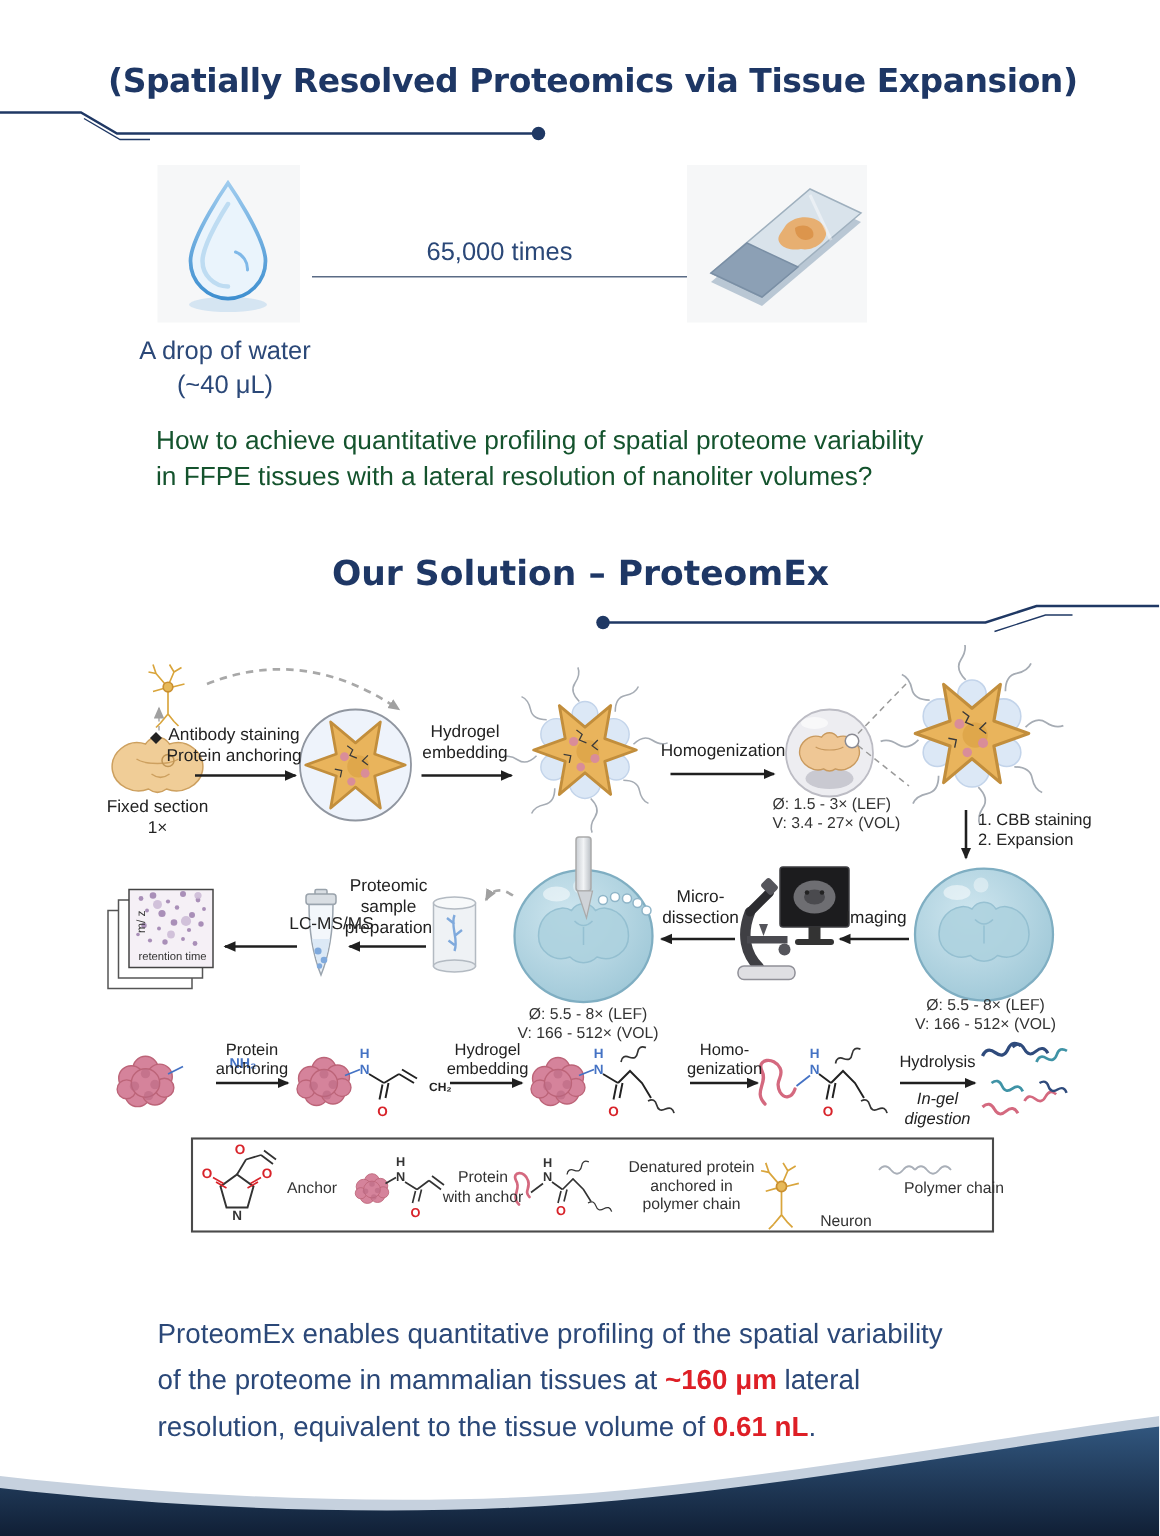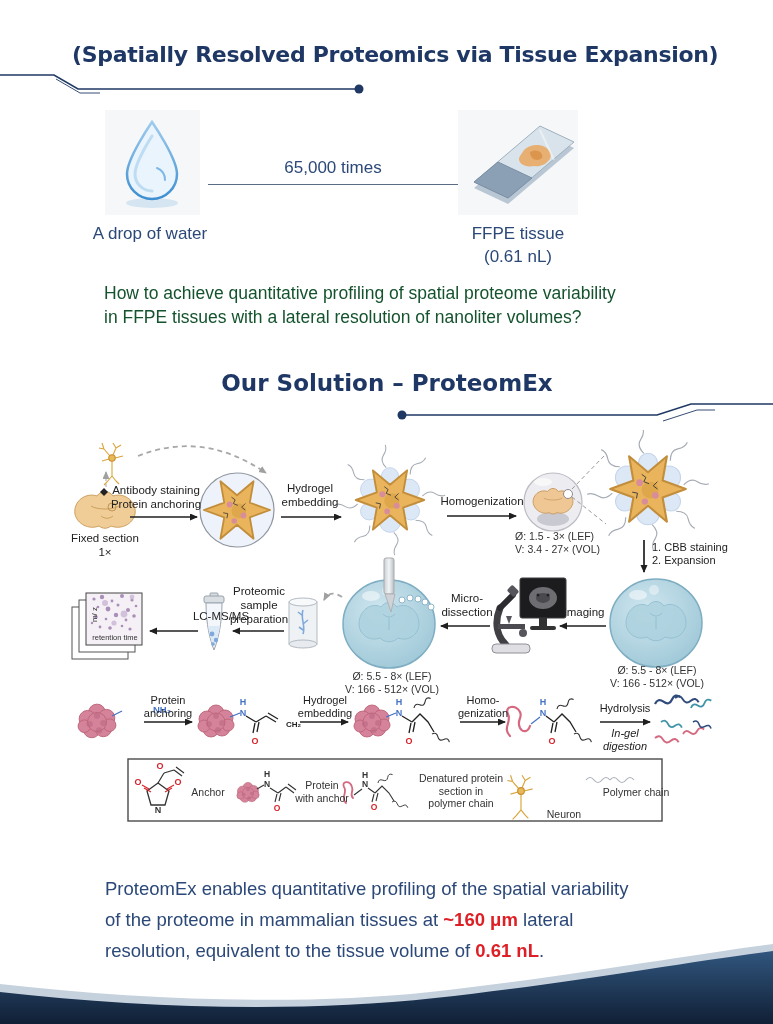--- a/index.html
+++ b/index.html
@@ -73,24 +73,21 @@
       <polygon points="16,72 82,16 116,32 50,88" fill="#D9E3EB" stroke="#9FB0BE" stroke-width="1"></polygon>
       <polygon points="16,72 40,52 74,68 50,88" fill="#8CA0B5" stroke="#7A8FA5" stroke-width="1"></polygon>
       <path d="M66,40 C74,32 88,34 92,42 C96,50 84,58 76,56 C66,58 58,52 62,46 Z" fill="#E8A864" opacity="0.9"></path>
       <path d="M72,42 C78,38 86,42 84,48 C80,52 72,50 72,42 Z" fill="#D98F44" opacity="0.8"></path>
       <path d="M82,20 L96,50" stroke="#FFFFFF" stroke-width="2" opacity="0.45"></path>
     </svg>
   </div>
 
   <div class="abs caption" style="left:75px;top:222px;">
     <div>A drop of water</div>
-  </div>
-  <div class="abs caption" style="left:443px;top:222px;">
-    <div>FFPE tissue</div>
-    <div>(0.61 nL)</div>
+    <div>(~40 μL)</div>
   </div>
 
   <div class="abs question">
     <div>How to achieve quantitative profiling of spatial proteome variability</div>
     <div>in FFPE tissues with a lateral resolution of nanoliter volumes?</div>
   </div>
 
   <div class="abs sol-title">Our Solution – ProteomEx</div>
   <svg class="abs" style="left:395px;top:402px;" width="378" height="26">
     <circle cx="7" cy="13" r="4.5" fill="#1F3864"></circle>
@@ -449,21 +446,21 @@
     <div>digestion</div>
   </div>
 
   <div class="dl sm" style="left:183px;top:786px;width:50px;">Anchor</div>
   <div class="dl sm" style="left:290px;top:779px;width:64px;">
     <div>Protein</div>
     <div>with anchor</div>
   </div>
   <div class="dl sm" style="left:412px;top:772px;width:98px;">
     <div>Denatured protein</div>
-    <div>section in</div>
+    <div>anchored in</div>
     <div>polymer chain</div>
   </div>
   <div class="dl sm" style="left:541px;top:808px;width:46px;">Neuron</div>
   <div class="dl sm" style="left:598px;top:786px;width:76px;">Polymer chain</div>
 
   <div class="abs conclusion">
     <div><span class="cl">ProteomEx enables quantitative profiling of the spatial variability</span></div>
     <div><span class="cl">of the proteome in mammalian tissues at </span><span class="cl red">~160 μm</span><span class="cl"> lateral</span></div>
     <div><span class="cl">resolution, equivalent to the tissue volume of </span><span class="cl red">0.61 nL</span><span class="cl">.</span></div>
   </div>

